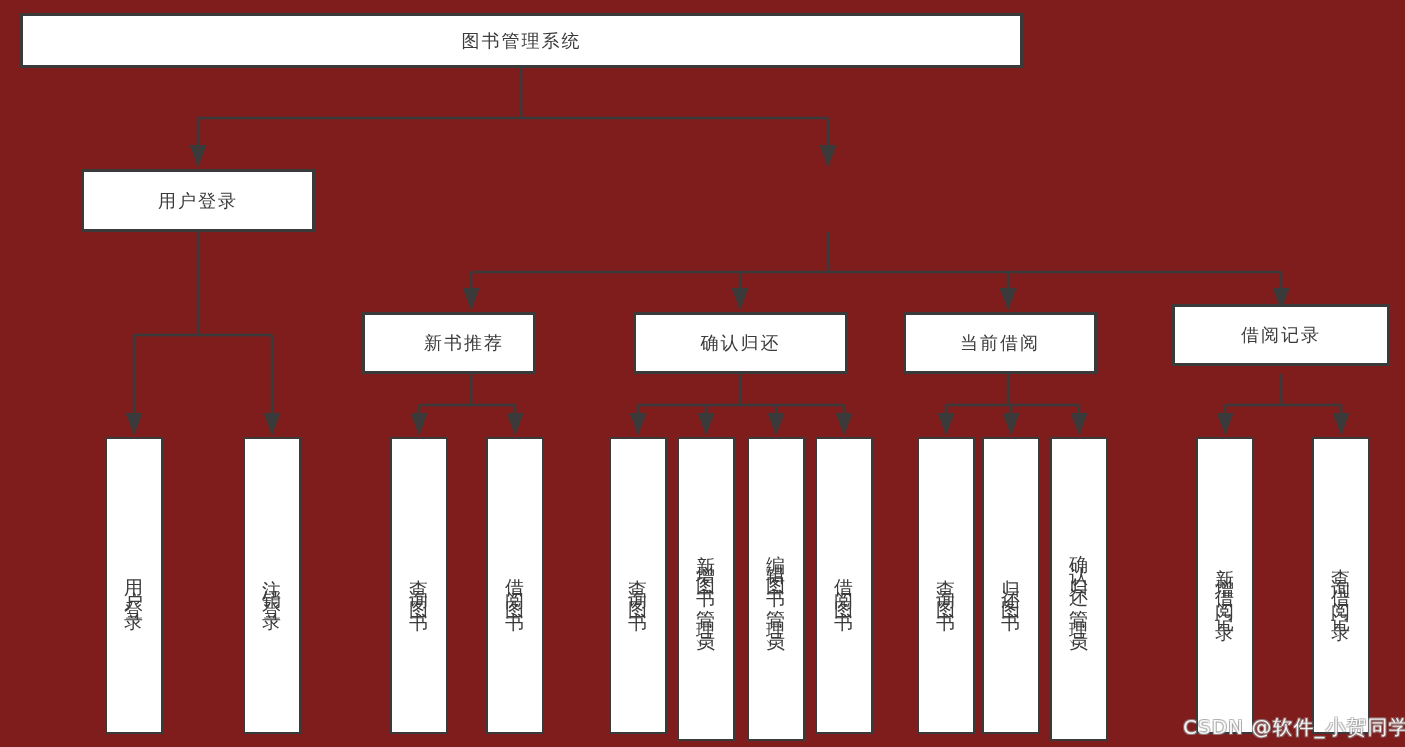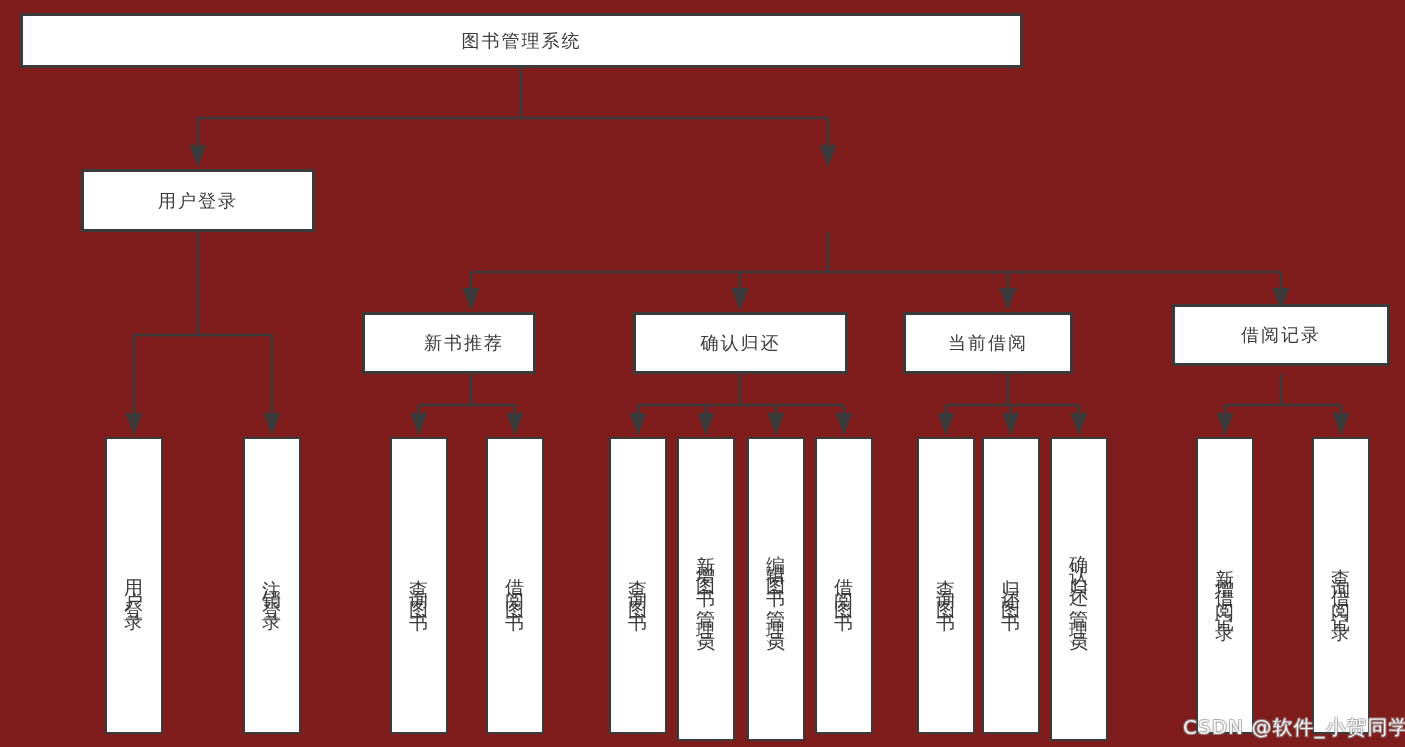--- a/index.html
+++ b/index.html
@@ -77,21 +77,21 @@
       <line x1="1341" y1="405" x2="1341" y2="434" marker-end="url(#arrow)"></line>
     </g>
   </svg>
 
   <div class="hbox" style="left:20px; top:13px; width:1003px; height:55px;">图书管理系统</div>
 
   <div class="hbox" style="left:81px; top:169px; width:234px; height:63px;">用户登录</div>
 
   <div class="hbox" style="left:362px; top:312px; width:174px; height:62px;padding-left:30px;">新书推荐</div>
   <div class="hbox" style="left:633px; top:312px; width:215px; height:62px;">确认归还</div>
-  <div class="hbox" style="left:903px; top:312px; width:170px; height:62px;text-align:center;">当前借阅</div>
+  <div class="hbox" style="left:903px; top:312px; width:194px; height:62px;text-align:center;">当前借阅</div>
   <div class="hbox" style="left:1172px; top:304px; width:218px; height:62px;">借阅记录</div>
 
   <div class="vbox" style="left:105px; top:437px; width:58px; height:297px;">用户登录</div>
   <div class="vbox" style="left:243px; top:437px; width:58px; height:297px;">注销登录</div>
 
   <div class="vbox" style="left:390px; top:437px; width:58px; height:297px;">查询图书</div>
   <div class="vbox" style="left:486px; top:437px; width:58px; height:297px;">借阅图书</div>
 
   <div class="vbox" style="left:609px; top:437px; width:58px; height:297px;">查询图书</div>
   <div class="vbox" style="left:677px; top:437px; width:58px; height:304px;">新增图书（管理员）</div>

